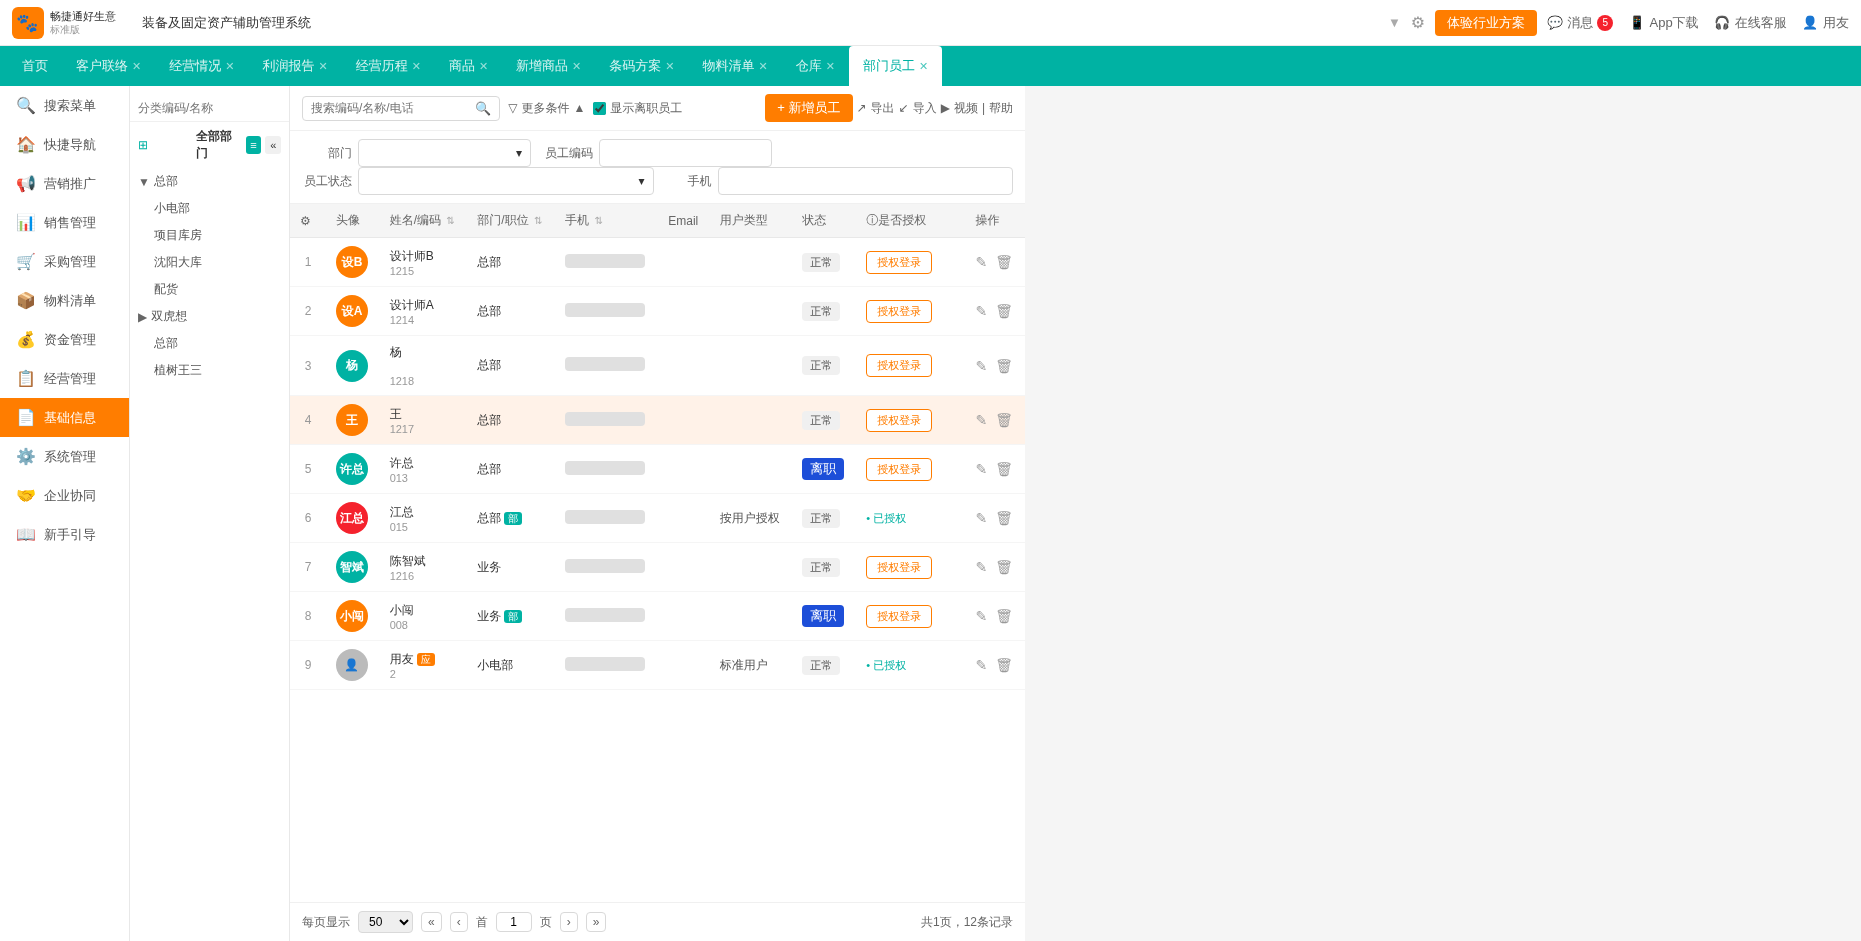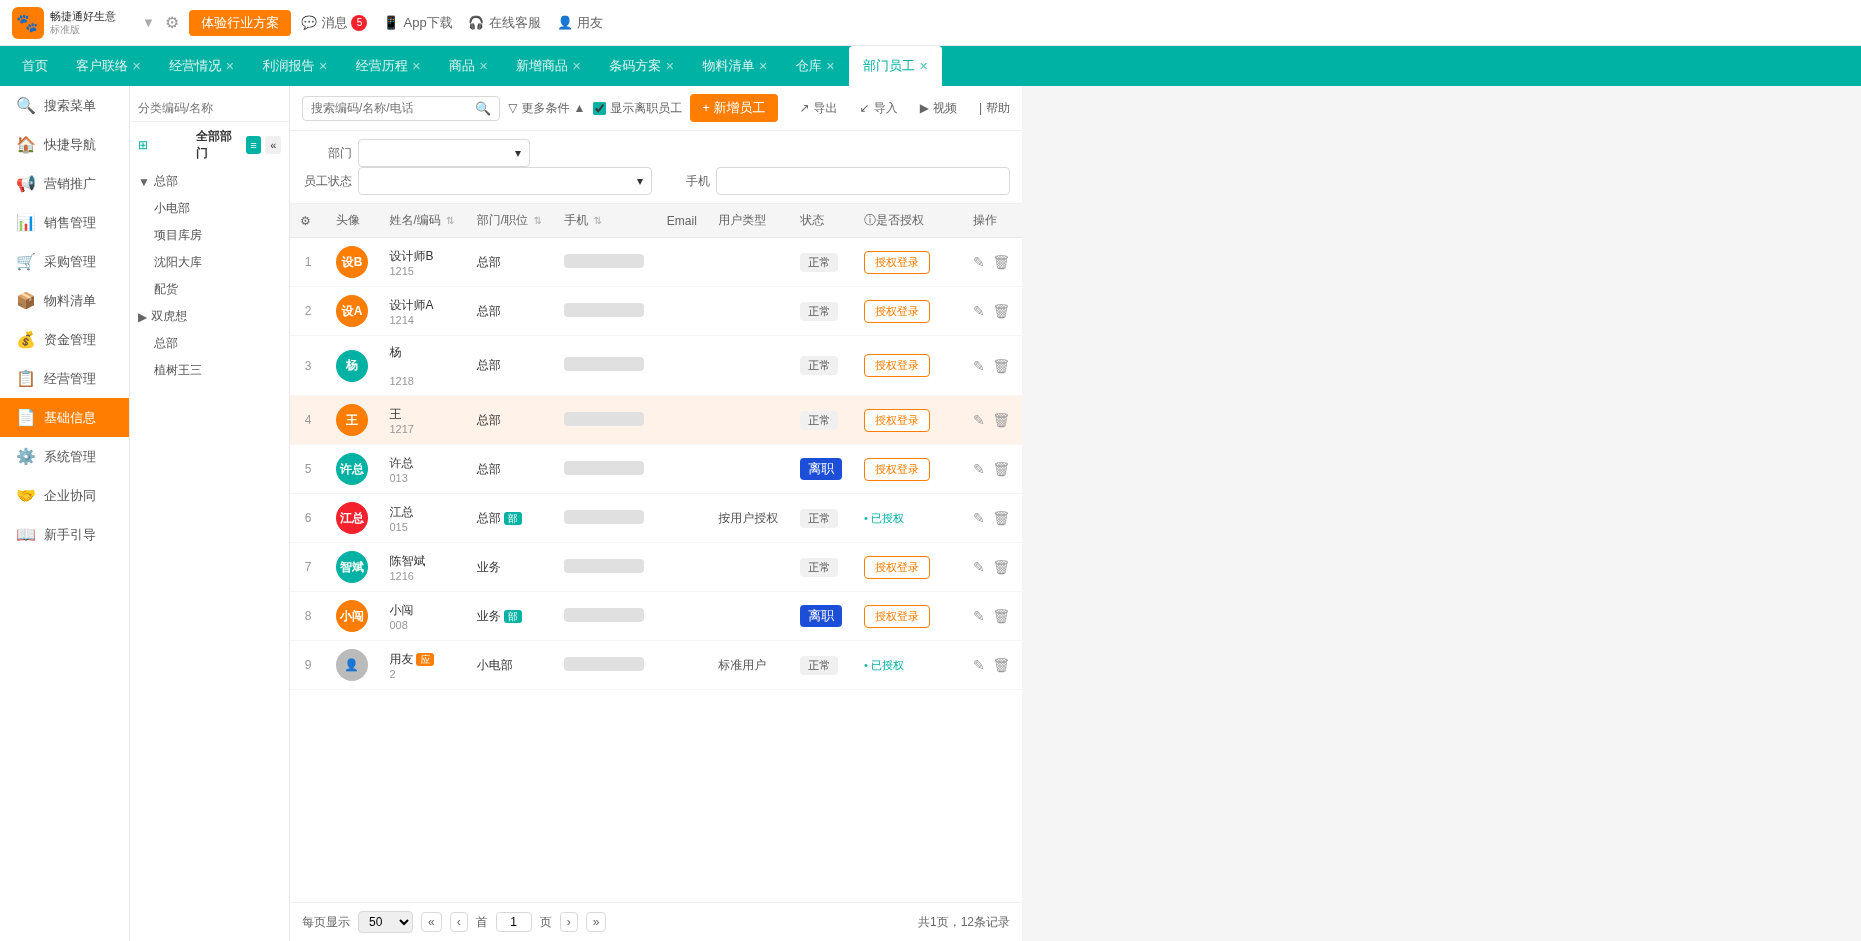--- a/index.html
+++ b/index.html
@@ -48,21 +48,21 @@
     
     .employee-list { flex: 1; display: flex; flex-direction: column; overflow: hidden; }
 
     
     .toolbar { padding: 8px 12px; background: #fff; border-bottom: 1px solid #f0f0f0; display: flex; align-items: center; gap: 8px; flex-wrap: wrap; }
     .search-bar { display: flex; align-items: center; gap: 4px; border: 1px solid #d9d9d9; border-radius: 4px; padding: 4px 8px; background: #fff; }
     .search-bar input { border: none; outline: none; font-size: 12px; width: 150px; }
     .filter-btn { display: flex; align-items: center; gap: 4px; color: #666; font-size: 12px; cursor: pointer; border: none; background: transparent; }
     .show-check { display: flex; align-items: center; gap: 4px; color: #666; font-size: 12px; cursor: pointer; }
     .show-check input { accent-color: #00b2a3; }
-    .toolbar-right { margin-left: auto; display: flex; align-items: center; gap: 22px; }
+    .toolbar-right { margin-left: auto; display: flex; align-items: center; gap: 4px; }
     .add-emp-btn { background: #ff7d00; color: #fff; border: none; border-radius: 4px; padding: 5px 12px; font-size: 13px; cursor: pointer; display: flex; align-items: center; gap: 4px; }
     .export-btn { display: flex; align-items: center; gap: 4px; color: #666; font-size: 12px; cursor: pointer; border: none; background: transparent; }
     .btn-query { background: #ff7d00; color: #fff; border: none; border-radius: 4px; padding: 5px 16px; font-size: 12px; cursor: pointer; }
     .btn-reset { background: #fff; color: #666; border: 1px solid #d9d9d9; border-radius: 4px; padding: 5px 16px; font-size: 12px; cursor: pointer; }
 
     
     .table-container { flex: 1; overflow-y: auto; background: #fff; }
     table { width: 100%; border-collapse: collapse; font-size: 12px; }
     thead th { background: #f5f5f5; border-bottom: 1px solid #e8e8e8; padding: 8px 10px; color: #666; font-weight: normal; text-align: left; white-space: nowrap; position: sticky; top: 0; z-index: 1; }
     tbody tr { border-bottom: 1px solid #f5f5f5; }
@@ -91,20 +91,21 @@
 <body>
 
 <div class="top-bar">
   <div class="top-bar-logo">
     <div class="logo-icon">🐾</div>
     <div class="logo-text">
       <div>畅捷通好生意</div>
       <div style="font-size:10px;color:#999;">标准版</div>
     </div>
   </div>
+  <div class="system-title">装备及固定资产辅助管理系统</div>
   <span style="color:#aaa;cursor:pointer;">▼</span>
   <span style="font-size:16px;cursor:pointer;color:#999;">⚙</span>
   <button class="trial-btn">体验行业方案</button>
   <div class="top-bar-right">
     <div class="top-bar-item">
       <span>💬</span>
       <span>消息</span>
       <span class="badge">5</span>
     </div>
     <div class="top-bar-item">
@@ -258,20 +259,24 @@
 
       <div style="background:#fff;border-bottom:1px solid #f0f0f0;padding:8px 12px;">
         <div style="display:grid;grid-template-columns:1fr 1fr 1fr;gap:12px;margin-bottom:0;align-items:center;">
           <div style="display:flex;align-items:center;gap:6px;">
             <span style="color:#666;font-size:12px;white-space:nowrap;min-width:50px;text-align:right;">部门</span>
             <div style="flex:1;height:28px;border:1px solid #d9d9d9;border-radius:4px;padding:0 8px;font-size:12px;background:#fff;display:flex;align-items:center;justify-content:space-between;cursor:pointer;">
               <span></span>
               <span>▾</span>
             </div>
           </div>
+          <div style="display:flex;align-items:center;gap:6px;">
+            <span style="color:#666;font-size:12px;white-space:nowrap;min-width:50px;text-align:right;">员工编码</span>
+            <input type="text" style="flex: 1 1 0%; height: 28px; border: 1px solid rgb(217, 217, 217); border-radius: 4px; padding: 0px 8px; font-size: 12px; outline: none;">
+          </div>
         </div>
         <div style="display:grid;grid-template-columns:1fr 1fr;gap:8px;align-items:center;">
           <div style="display:flex;align-items:center;gap:6px;">
             <span style="color:#666;font-size:12px;white-space:nowrap;min-width:50px;text-align:right;">员工状态</span>
             <div style="flex:1;height:28px;border:1px solid #d9d9d9;border-radius:4px;padding:0 8px;font-size:12px;background:#fff;display:flex;align-items:center;justify-content:space-between;cursor:pointer;">
               <span></span>
               <span>▾</span>
             </div>
           </div>
           <div style="display:flex;align-items:center;gap:6px;">

